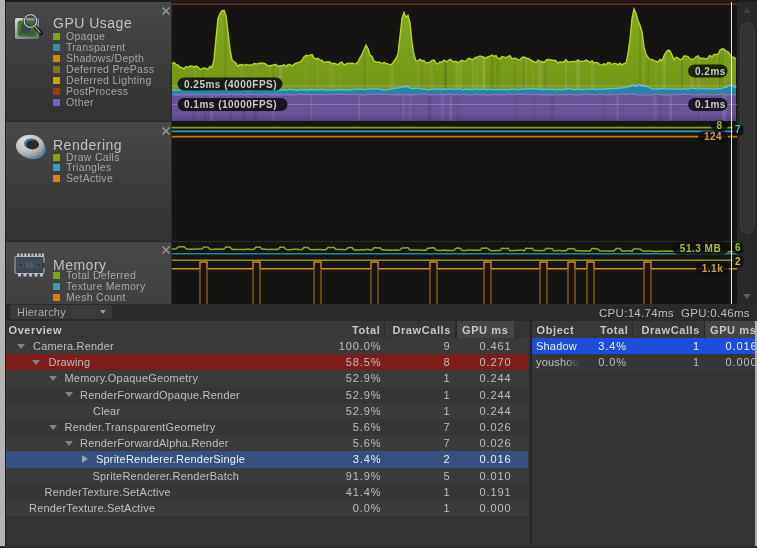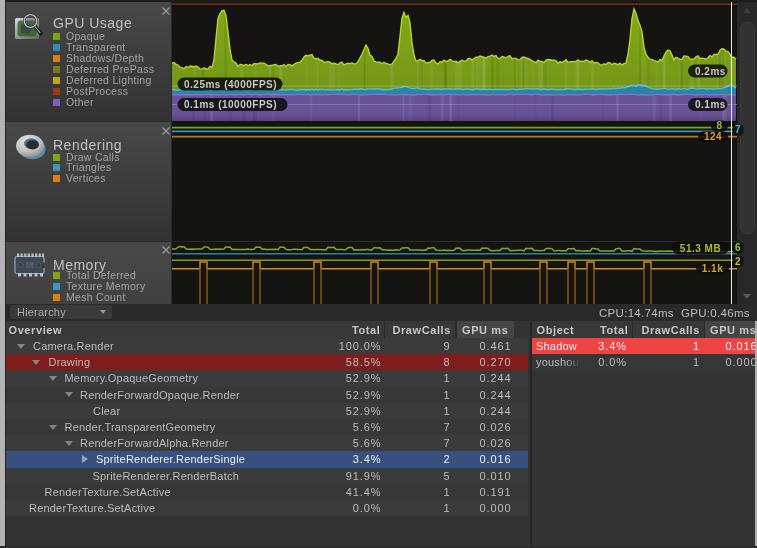--- a/index.html
+++ b/index.html
@@ -287,21 +287,21 @@
 <ellipse cx="17" cy="13" rx="14" ry="11.2" fill="url(#tor)"></ellipse>
 <ellipse cx="18.2" cy="10.6" rx="7.2" ry="5.3" fill="#4d7396"></ellipse>
 <ellipse cx="19.6" cy="11.8" rx="6.4" ry="4.6" fill="#2b2b2b"></ellipse>
 </svg>
 <div class="title" style="left:53px;top:137px">Rendering</div>
 <div class="lsq" style="left:52.5px;top:153.5px;background:#7fa40f"></div>
 <div class="ltx" style="left:66px;top:150.5px">Draw Calls</div>
 <div class="lsq" style="left:52.5px;top:164.0px;background:#3e96be"></div>
 <div class="ltx" style="left:66px;top:161.0px">Triangles</div>
 <div class="lsq" style="left:52.5px;top:174.5px;background:#d9820b"></div>
-<div class="ltx" style="left:66px;top:171.5px">Vertices</div>
+<div class="ltx" style="left:66px;top:171.5px">SetActive</div>
 <svg width="10" height="10" viewBox="0 0 10 10" style="position:absolute;left:161px;top:126px">
 <line x1="1.5" y1="1.5" x2="8.5" y2="8.5" stroke="#969696" stroke-width="1.4"></line>
 <line x1="8.5" y1="1.5" x2="1.5" y2="8.5" stroke="#969696" stroke-width="1.4"></line>
   </svg>
 
 <svg width="32" height="26" viewBox="0 0 32 26" style="position:absolute;left:14px;top:252px">
 <rect x="1" y="4.5" width="29" height="17" rx="1.5" fill="#3e4854" stroke="#9aa4ae" stroke-width="1.2"></rect>
 <g fill="#b9c1c9">
 <rect x="3" y="1.5" width="2.2" height="3.5"></rect>
       <rect x="6.6" y="1.5" width="2.2" height="3.5"></rect>
@@ -434,21 +434,21 @@
     <span class="num" style="right:146px;color:#bcbcbc">41.4%</span>
     <span class="num" style="right:77px;color:#bcbcbc">1</span>
     <span class="num" style="right:16px;color:#bcbcbc">0.191</span>
   </div>
 <div class="row" style="top:500px;background:#3b3b3b">
     <span class="nm" style="left:24.5px;color:#bcbcbc">RenderTexture.SetActive</span>
     <span class="num" style="right:146px;color:#bcbcbc">0.0%</span>
     <span class="num" style="right:77px;color:#bcbcbc">1</span>
     <span class="num" style="right:16px;color:#bcbcbc">0.000</span>
   </div>
-<div class="rrow" style="top:338px;background:#ef4444">
+<div class="rrow" style="top:338px;background:#1d4ed8">
     <span class="nm" style="left:4.5px;color:#eaeff4">Shadow</span>
     <span class="num" style="right:130px;color:#eaeff4">3.4%</span>
     <span class="num" style="right:57px;color:#eaeff4">1</span>
     <span class="num" style="right:-0.5px;color:#eaeff4">0.016</span>
   </div>
 <div class="rrow" style="top:354.2px;background:#373737">
     <span class="nm" style="left:4.5px;color:#bcbcbc">youshou</span>
     <span class="num" style="right:130px;color:#bcbcbc">0.0%</span>
     <span class="num" style="right:57px;color:#bcbcbc">1</span>
     <span class="num" style="right:-0.5px;color:#bcbcbc">0.000</span>

